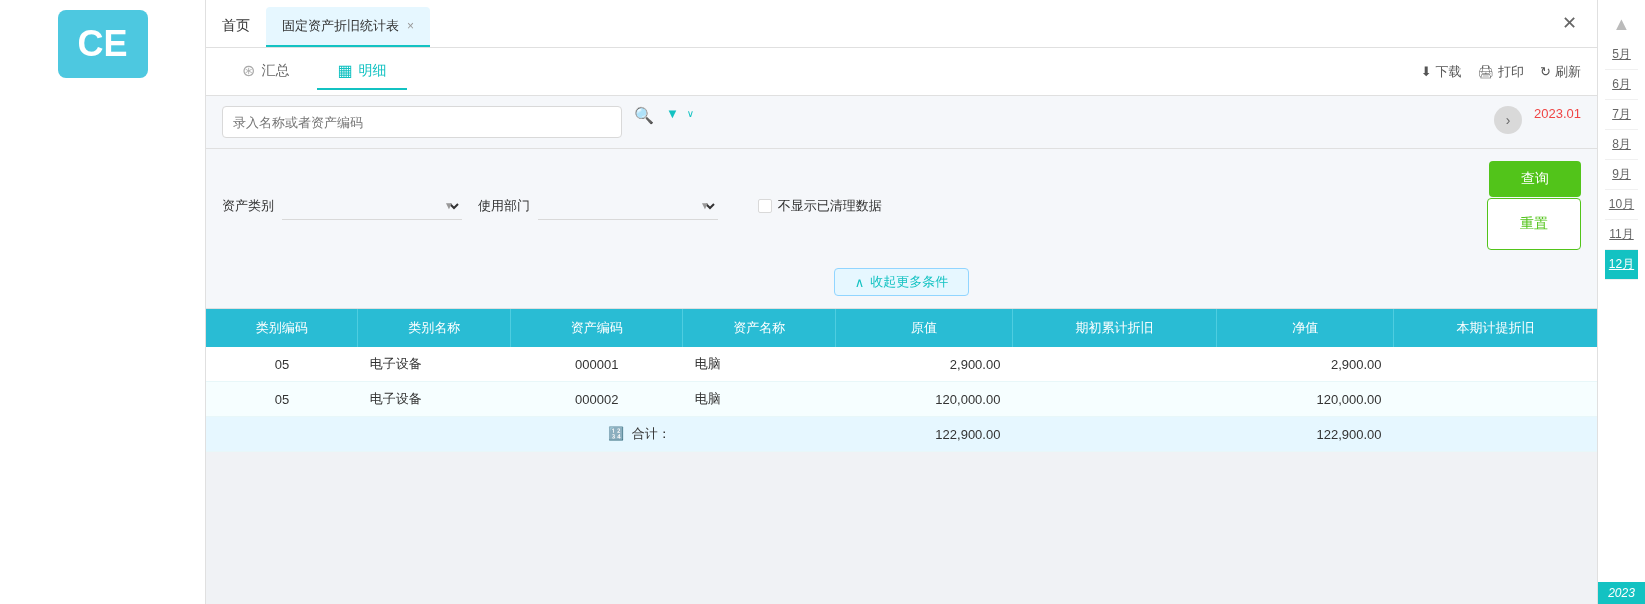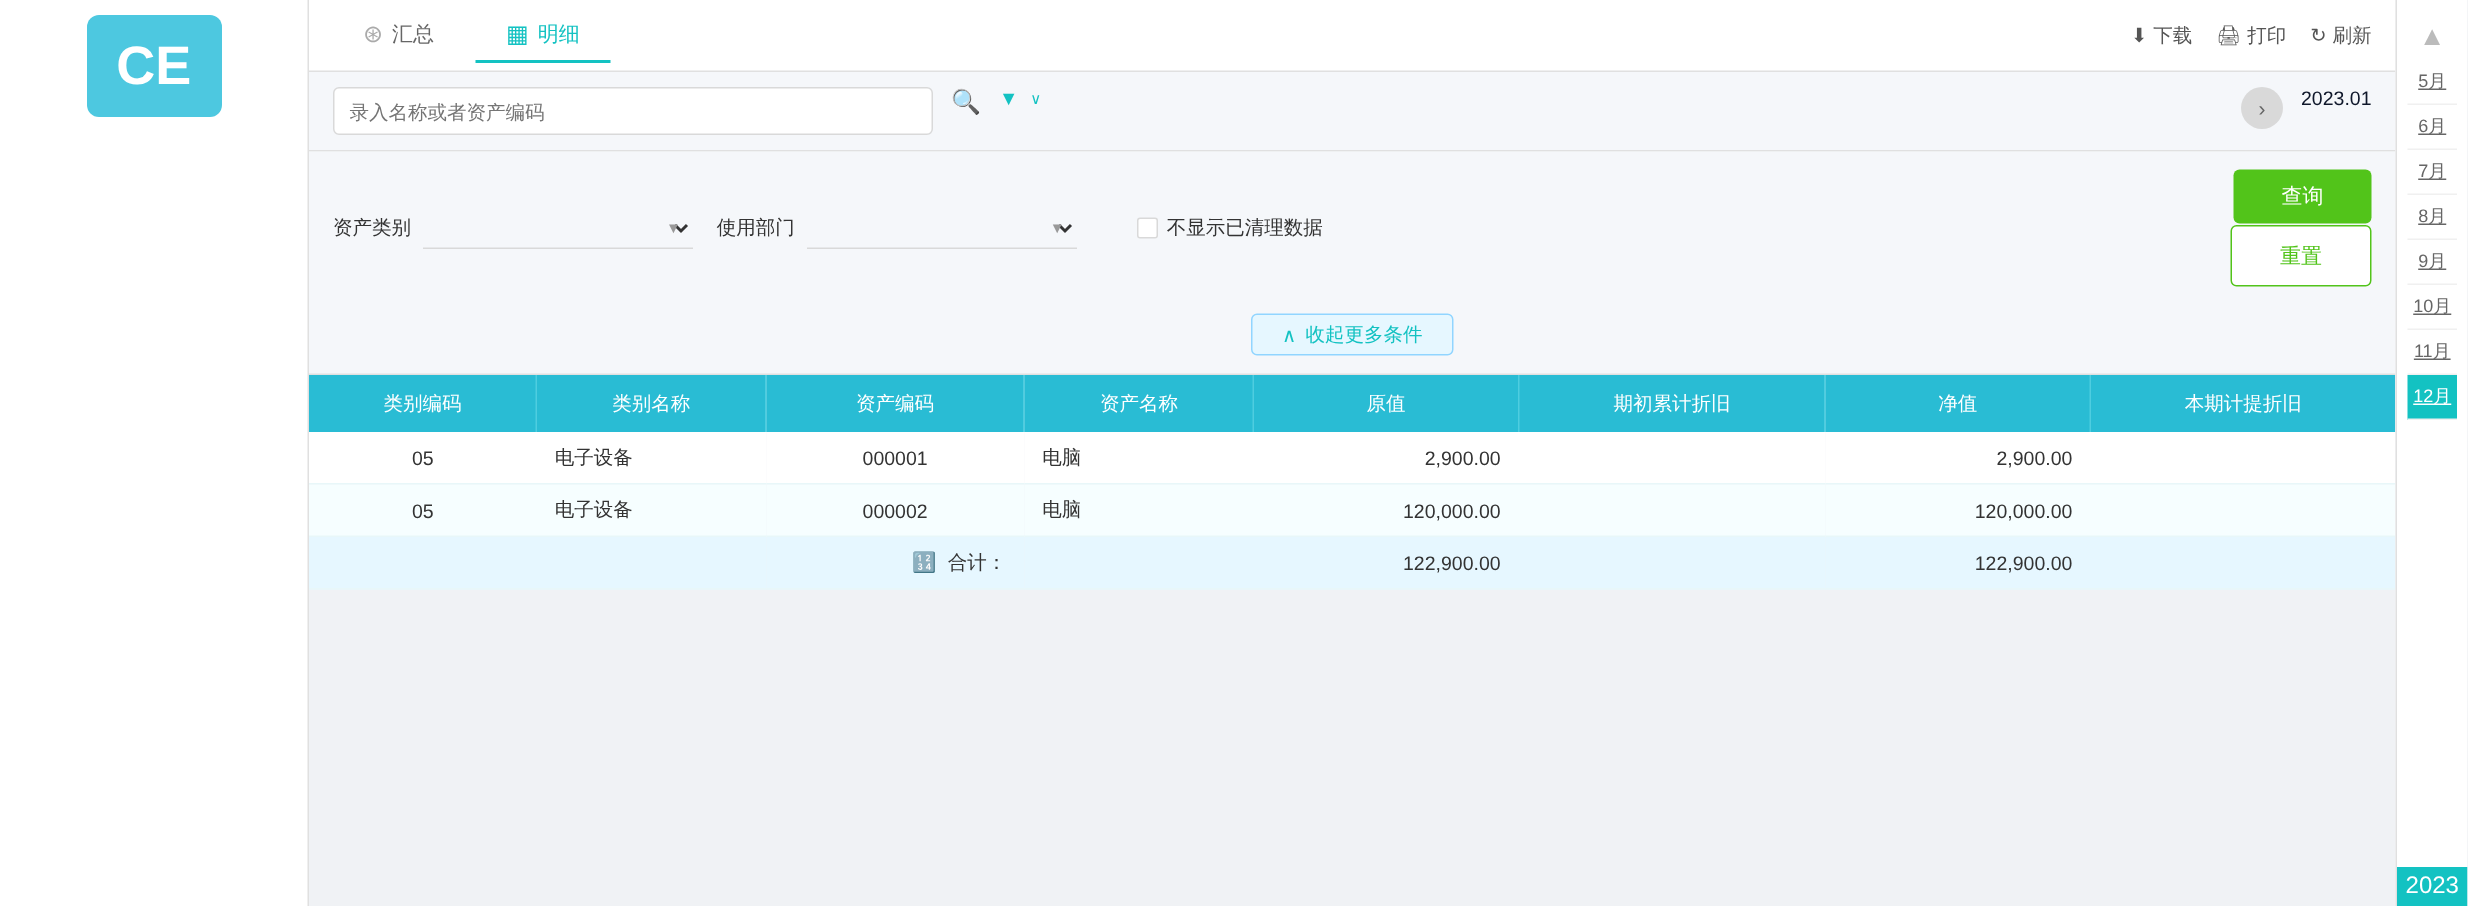--- a/index.html
+++ b/index.html
@@ -167,21 +167,21 @@
       display: flex;
       align-items: center;
       justify-content: center;
       margin-left: auto;
       cursor: pointer;
       color: #666;
       font-size: 14px;
     }
     .date-label {
       font-size: 13px;
-      color: #0f172a;
+      color: #ef4444;
       white-space: nowrap;
     }
 
     
     .filter-area {
       background: #f5f7fa;
       padding: 12px 16px 8px 16px;
       display: flex;
       flex-direction: column;
       gap: 10px;
@@ -235,21 +235,21 @@
       padding: 0 32px;
       font-size: 14px;
       cursor: pointer;
       margin-left: auto;
     }
     .btn-reset {
       background: #fff;
       color: #52c41a;
       border: 1px solid #52c41a;
       border-radius: 4px;
-      height: 41px;
+      height: 52px;
       padding: 0 32px;
       font-size: 14px;
       cursor: pointer;
       margin-left: auto;
     }
     .collapse-btn-row {
       display: flex;
       justify-content: center;
       padding: 8px 0 4px 0;
     }
@@ -341,20 +341,32 @@
 <body>
 
 <div class="left-sidebar">
   <div class="logo-area">
     <span>CE</span>
   </div>
 </div>
 
 <div class="main-content">
 
+  <div class="tab-bar">
+    <div class="tab-item home">
+      <span>首页</span>
+    </div>
+    <div class="tab-item active">
+      <span>固定资产折旧统计表</span>
+      <span class="tab-close">×</span>
+    </div>
+    <div class="window-close">
+      <span>✕</span>
+    </div>
+  </div>
 
   <div class="sub-tab-bar">
     <div class="sub-tab">
       <span style="font-size:16px; color:#aaa;">⊛</span>
       <span>汇总</span>
     </div>
     <div class="sub-tab active" style="margin-left:8px;">
       <span style="font-size:16px; color:#13c2c2;">▦</span>
       <span>明细</span>
     </div>
@@ -484,14 +496,14 @@
   <div id="months-container">
       <div class="month-item">5月</div>
       <div class="month-item">6月</div>
       <div class="month-item">7月</div>
       <div class="month-item">8月</div>
       <div class="month-item">9月</div>
       <div class="month-item">10月</div>
       <div class="month-item">11月</div>
       <div class="month-item current">12月</div>
     </div>
-  <div style="margin-top:auto; background:#13c2c2; color:#fff; font-size:16px; padding:4px 2px; text-align:center; width:100%; cursor:pointer;">2023</div>
+  <div style="margin-top:auto; background:#13c2c2; color:#fff; font-size:12px; padding:4px 2px; text-align:center; width:100%; cursor:pointer;font-style:italic;">2023</div>
 </div>
 
 </body></html>

